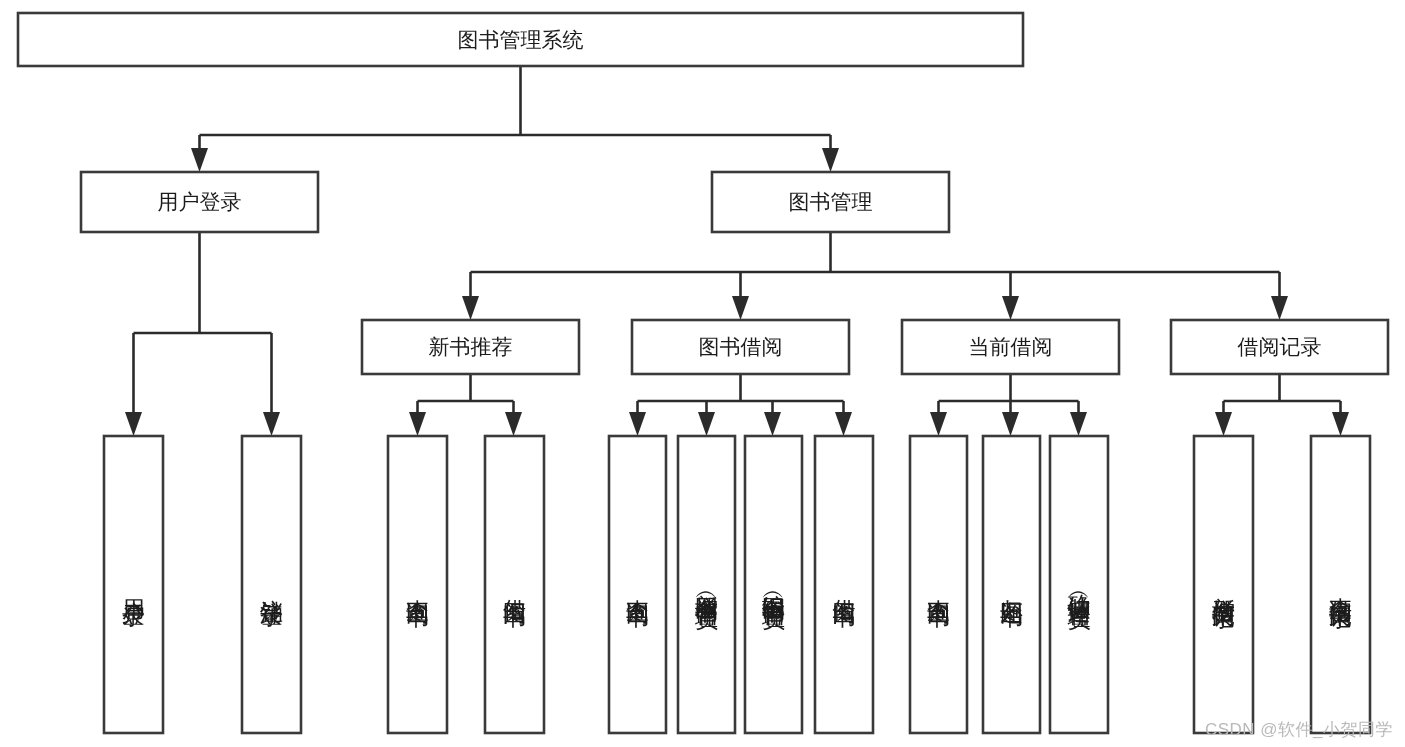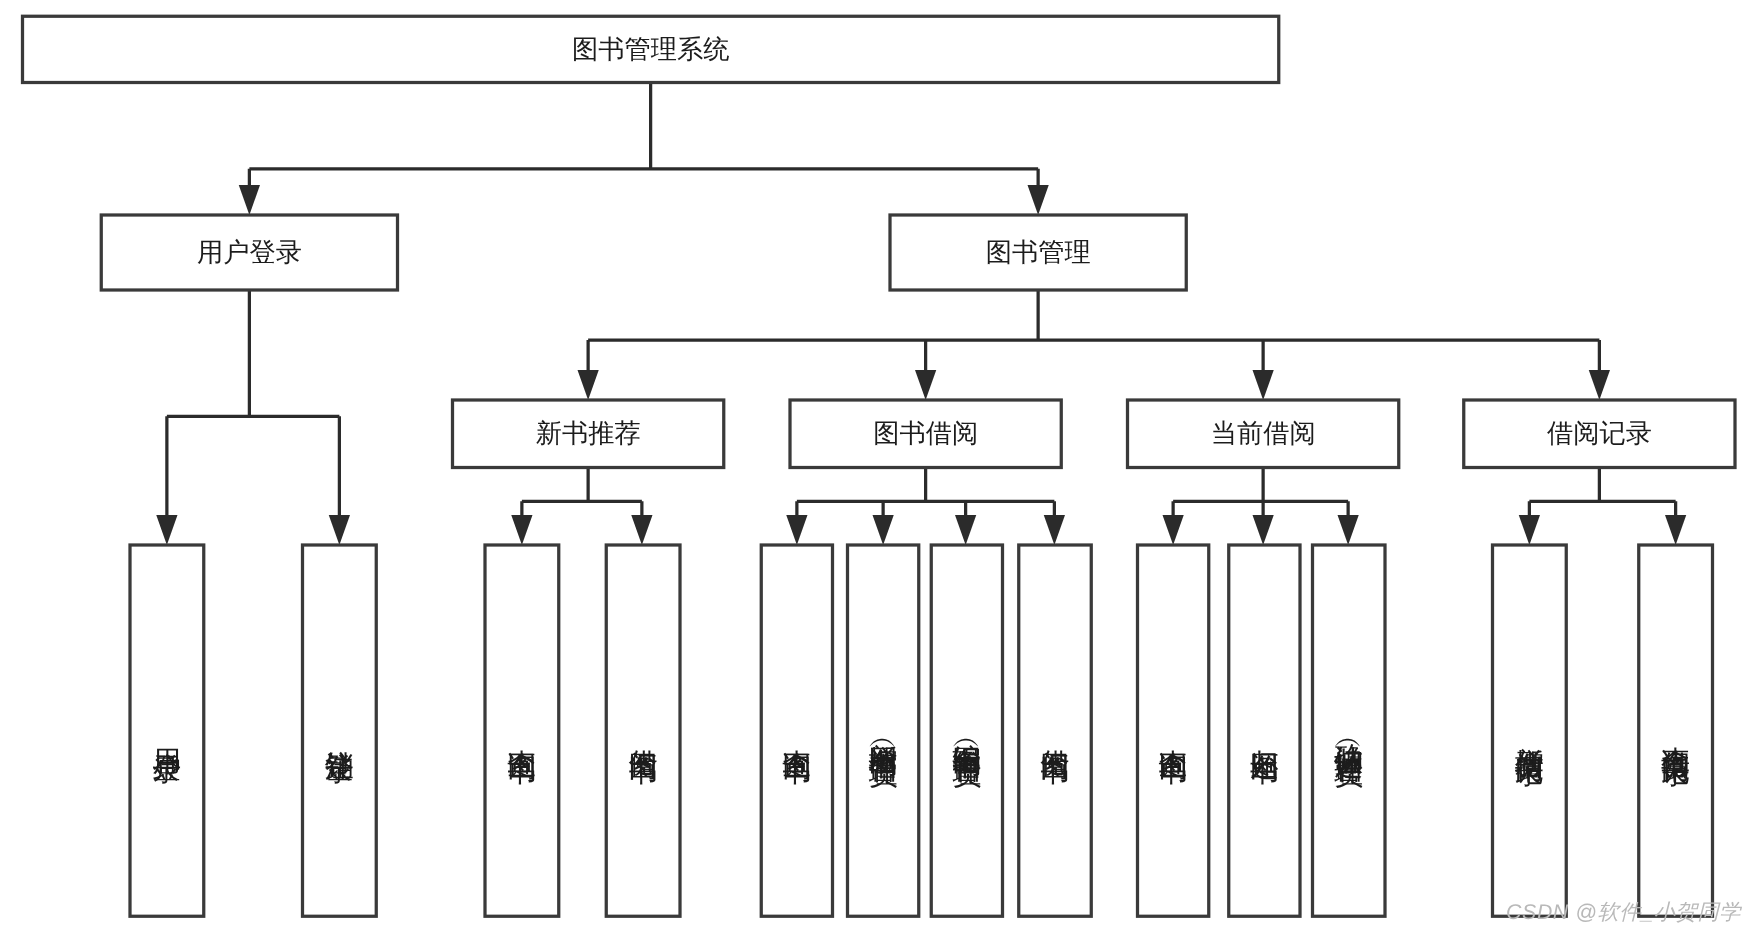--- a/index.html
+++ b/index.html
@@ -74,21 +74,20 @@
   .watermark {
     position: absolute;
     right: 12px;
     bottom: 6px;
     font-family: "Liberation Sans", "DejaVu Sans", sans-serif;
     font-size: 17px;
     color: #b9b9b9;
     letter-spacing: 0.5px;
     user-select: none;
     pointer-events: none;
-    font-style: italic;
   }
 </style>
 </head>
 <body>
 
 <div id="diagram-root">
 
   <svg class="diagram" viewBox="0 0 1405 747" xmlns="http://www.w3.org/2000/svg">
 
     <g>

